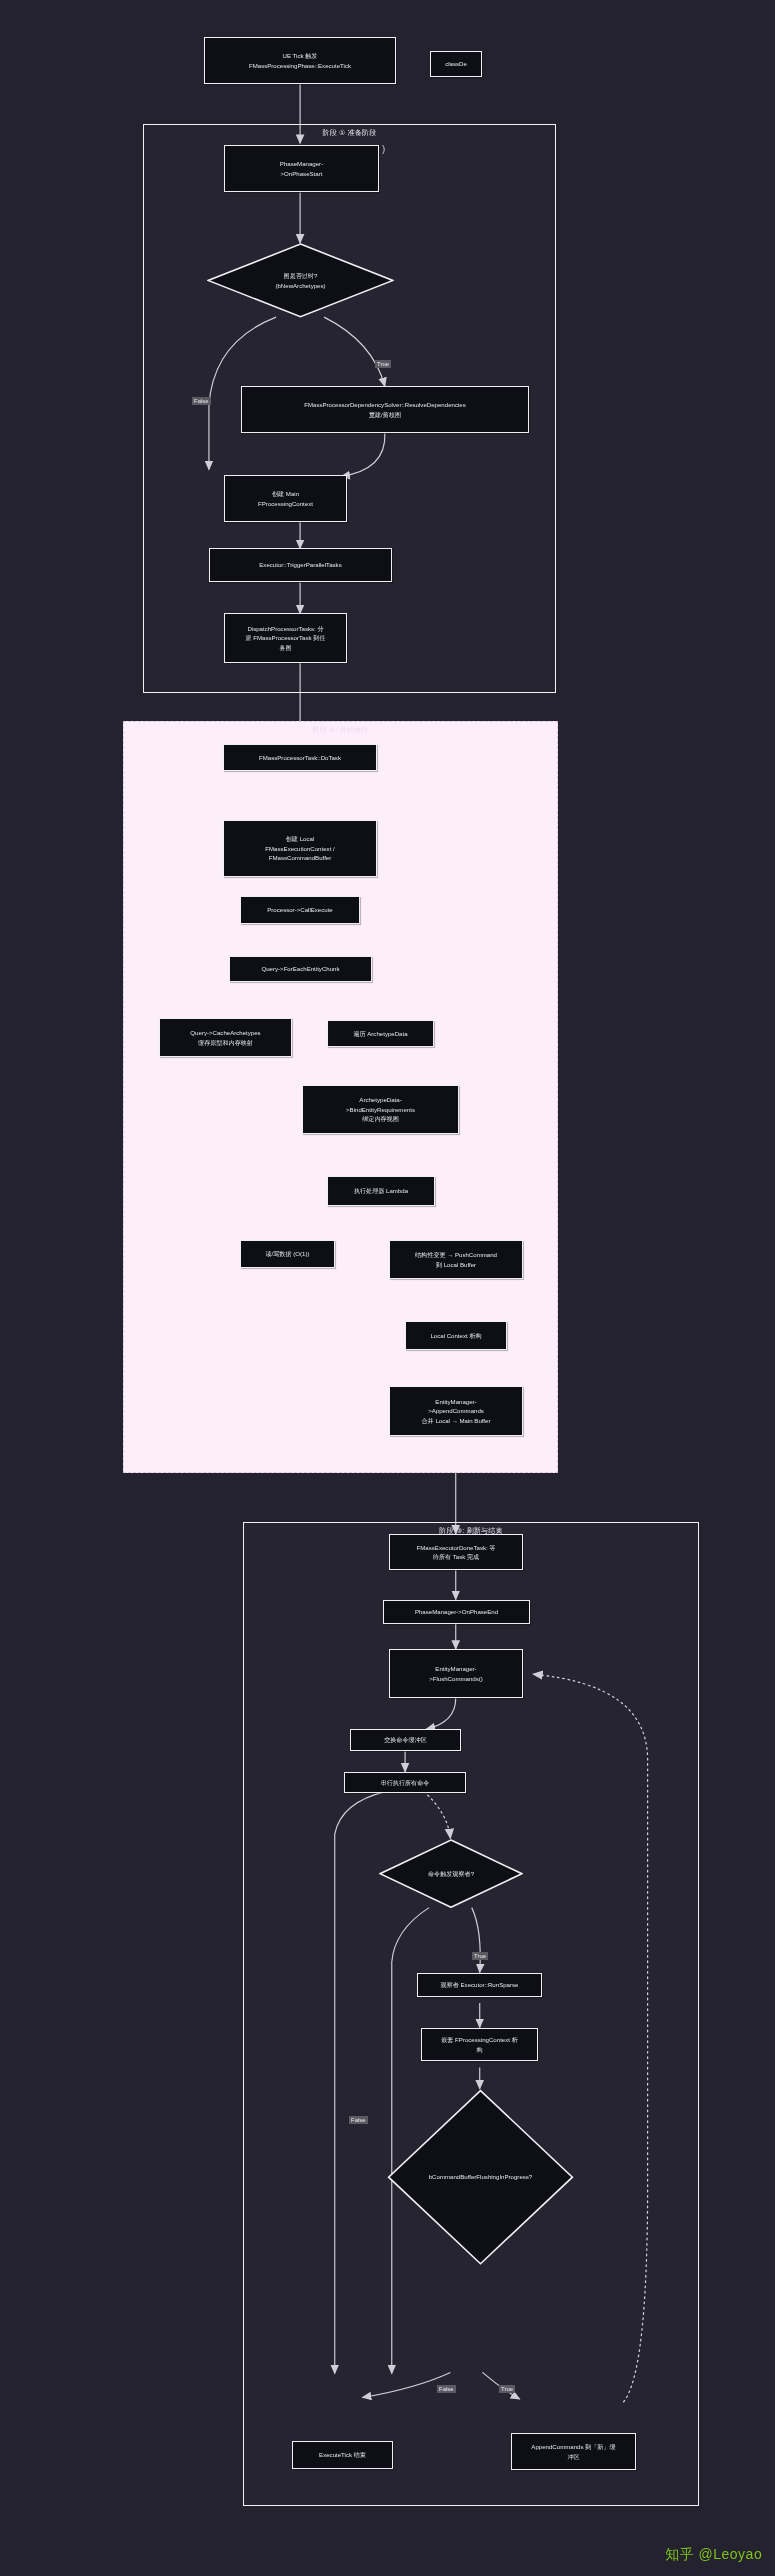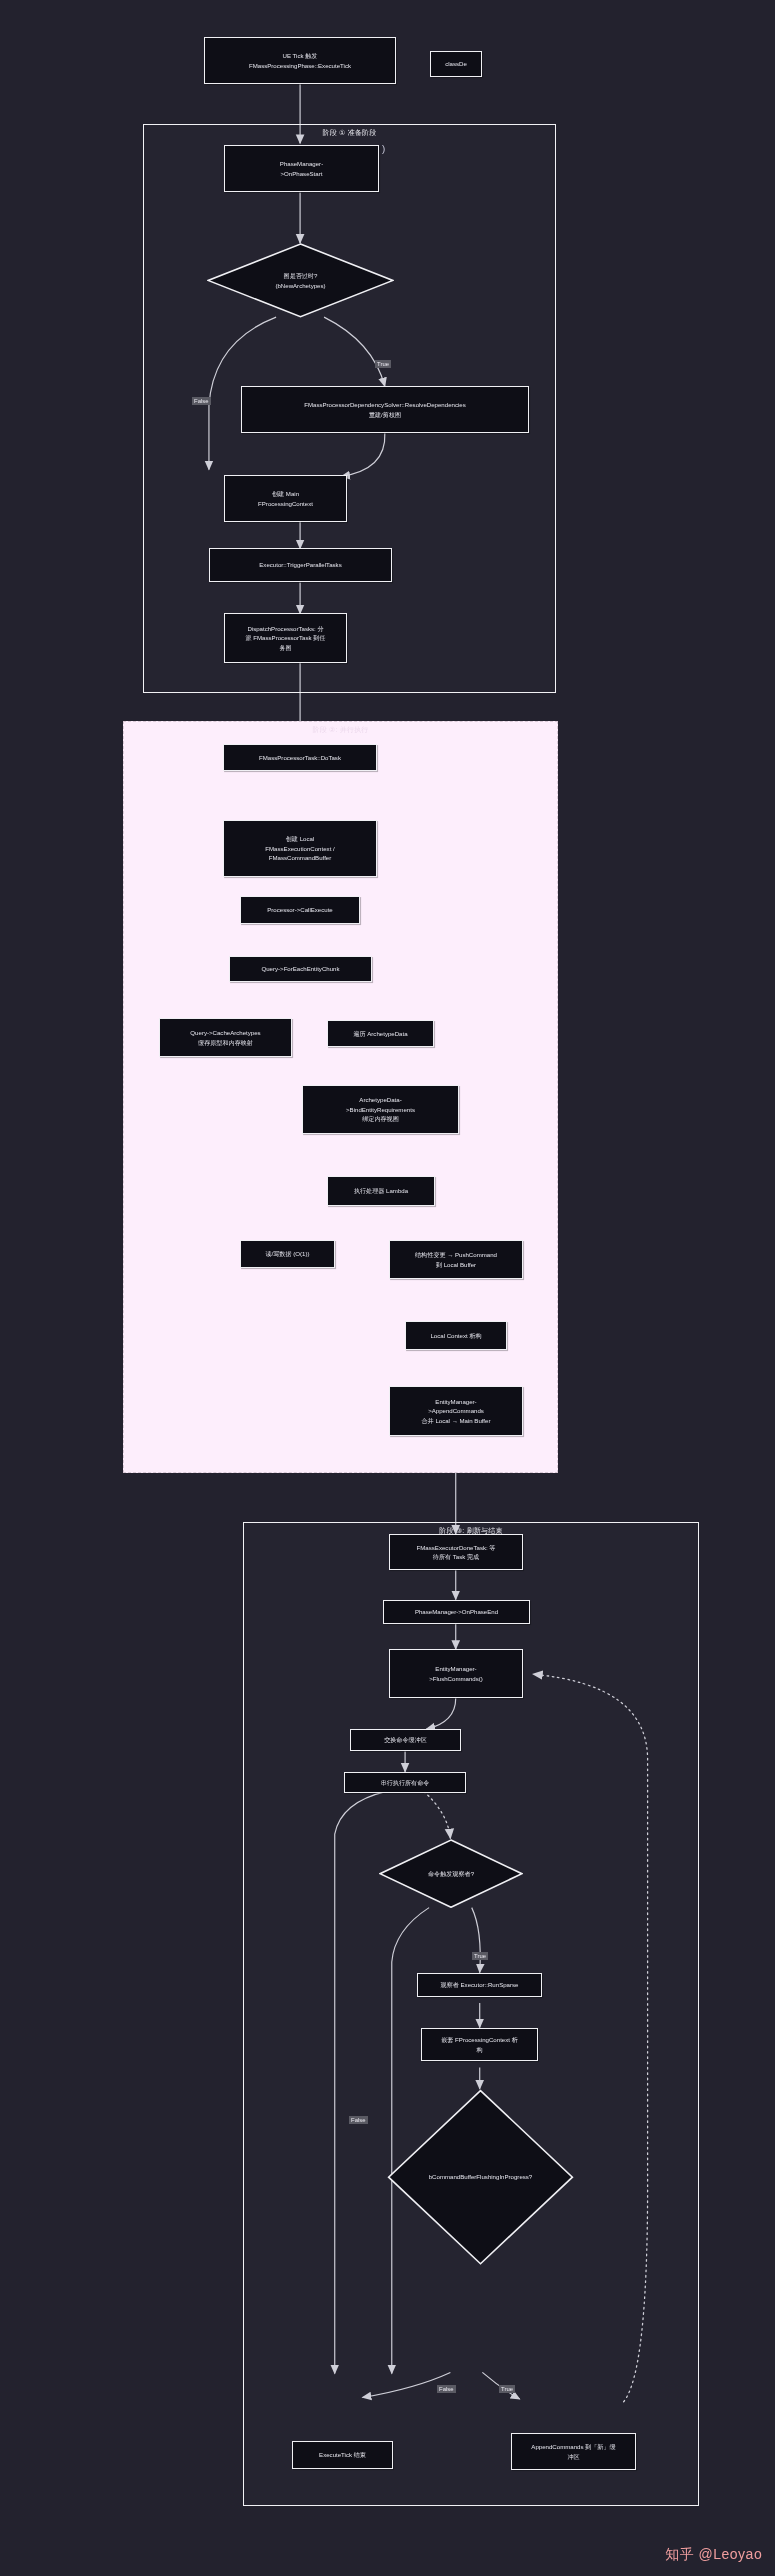--- a/index.html
+++ b/index.html
@@ -84,21 +84,21 @@
     font-size: 5.9px;
     padding: 0.5px 2.1px;
     line-height: 1.25;
     white-space: nowrap;
   }
   
   .watermark {
     position: absolute;
     right: 12.8px;
     bottom: 11.7px;
-    color: #fca5a5;
+    color: #84cc16;
     font-size: 14px;
     letter-spacing: 0.5px;
     opacity: .95;
   }
   .stray {
     position: absolute;
     color: #cfcfe0;
     font-size: 9.6px;
   }
 </style>

